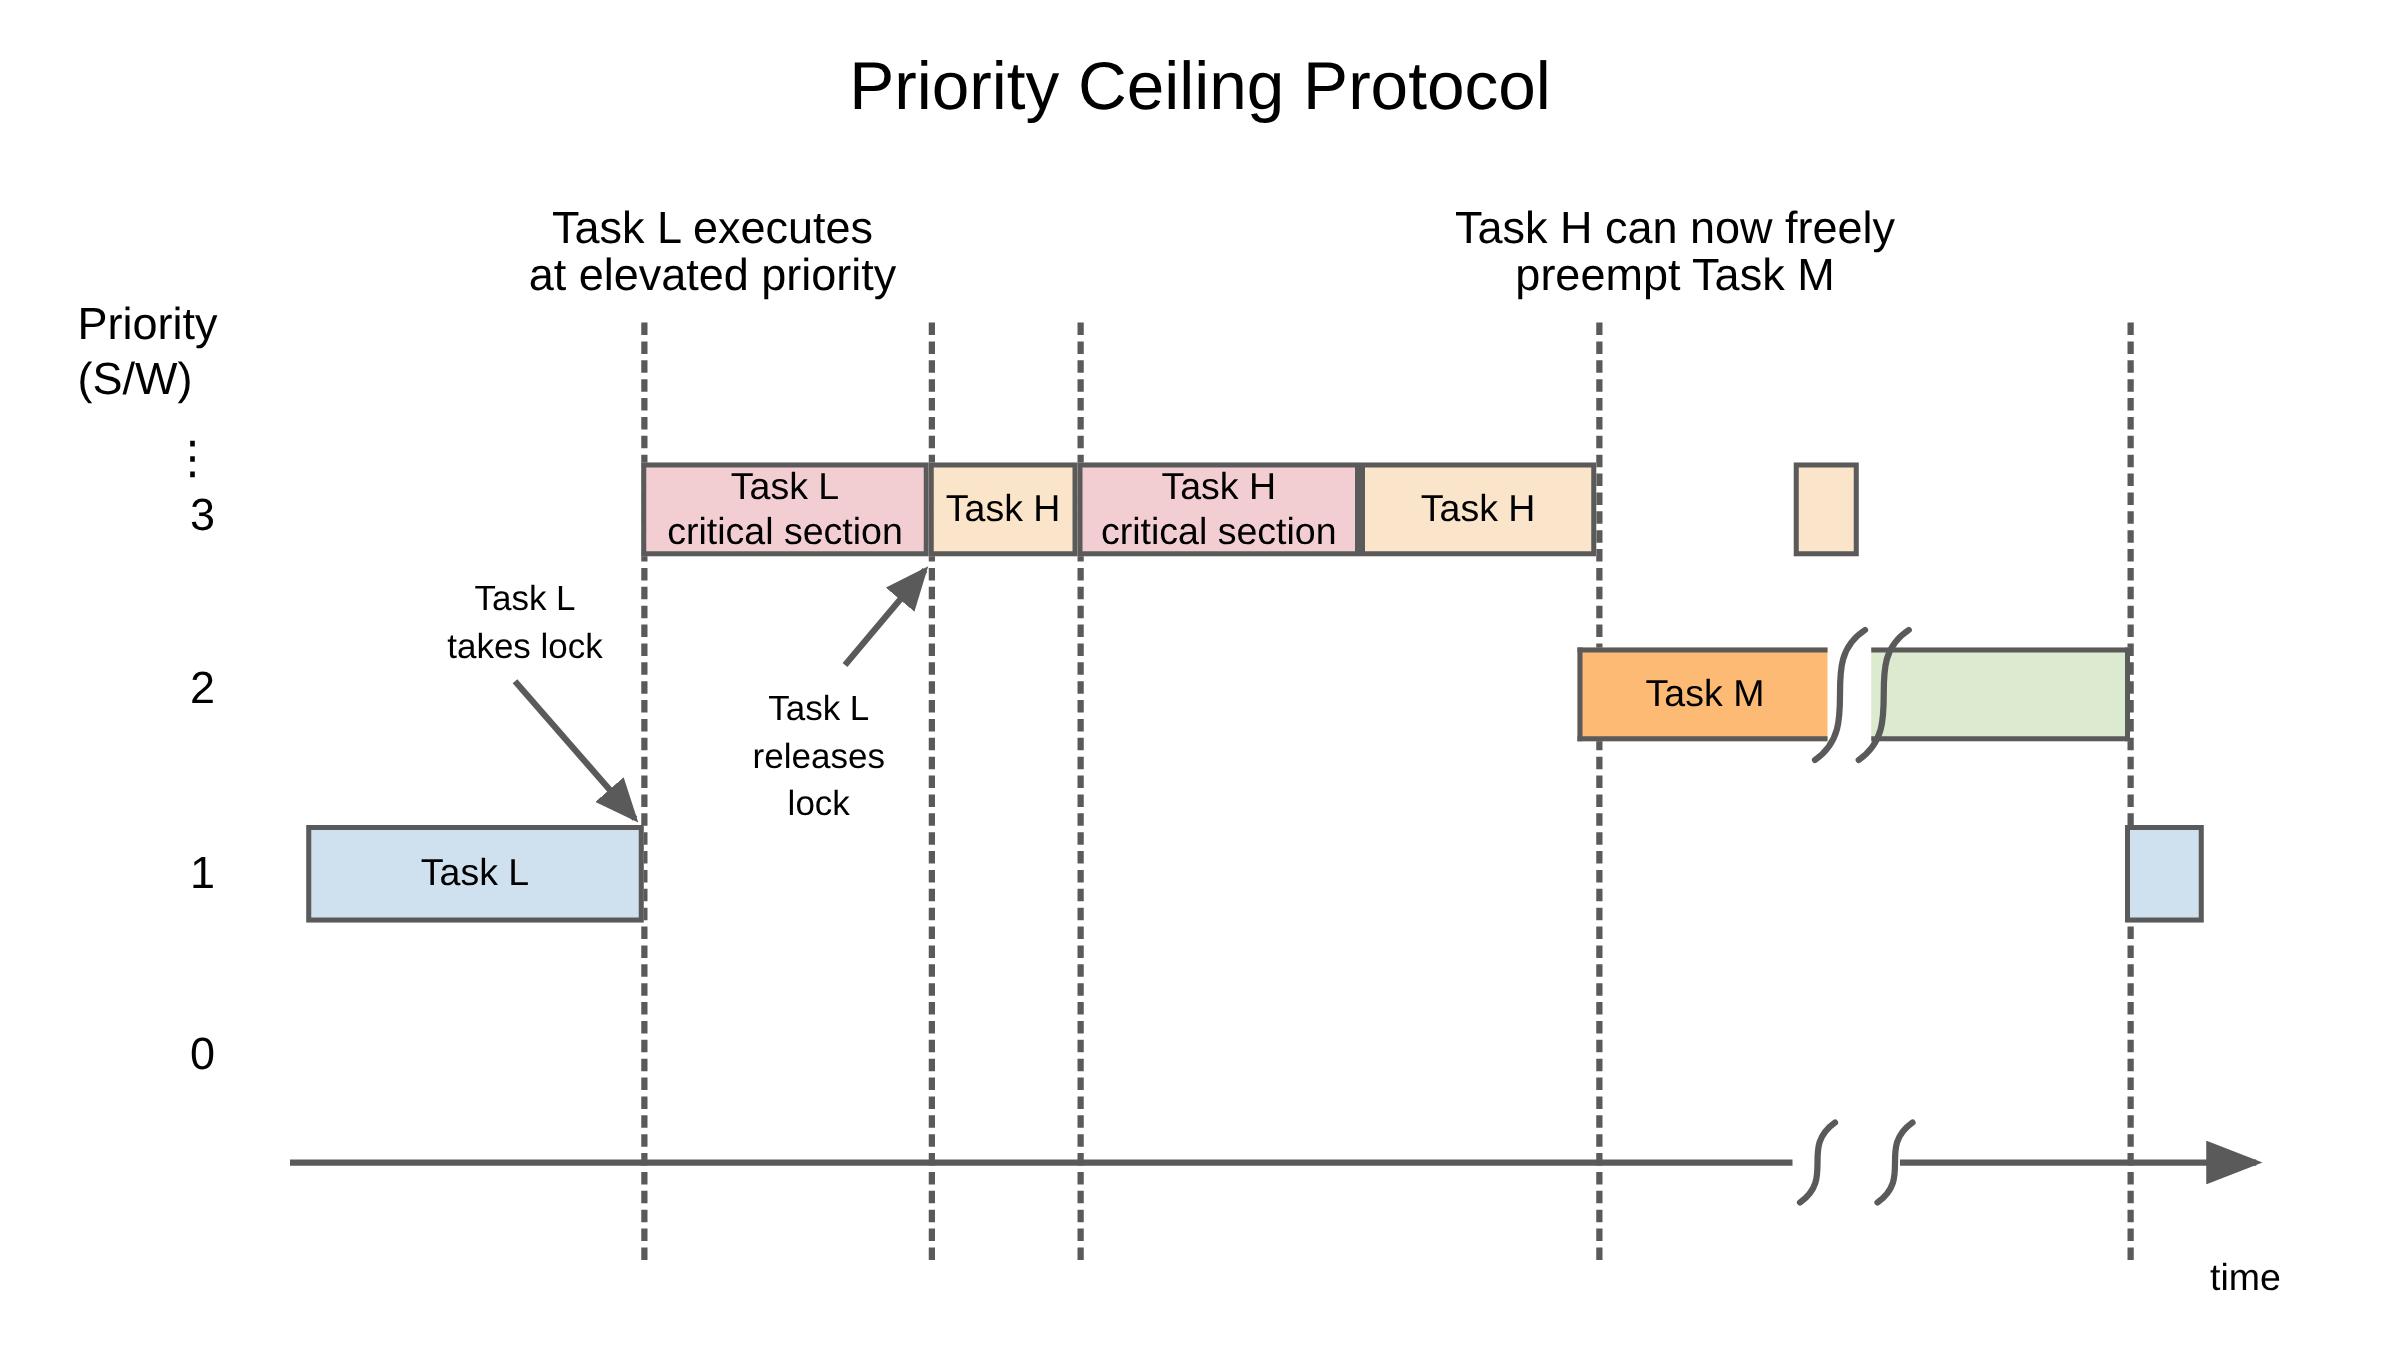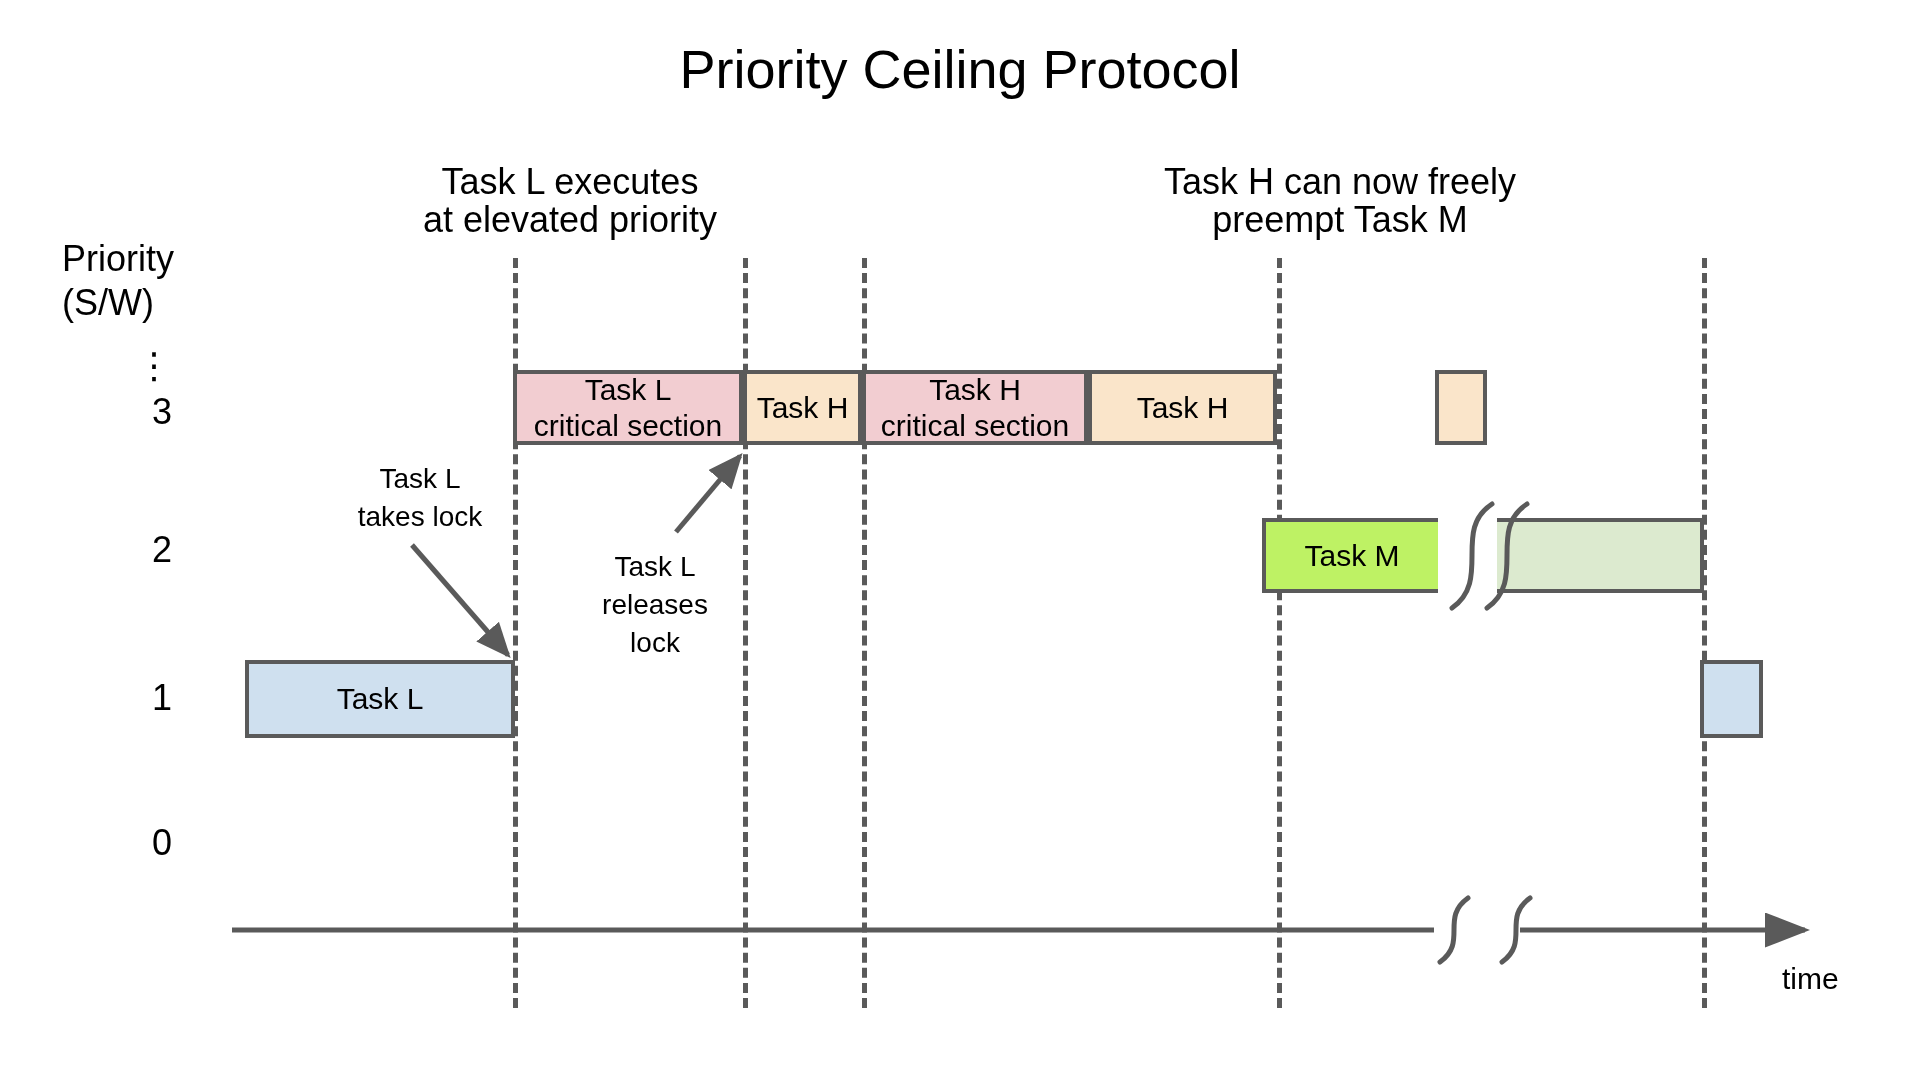--- a/index.html
+++ b/index.html
@@ -79,22 +79,21 @@
   svg.overlay {
     position: absolute;
     left: 0; top: 0;
     width: 1920px;
     height: 1080px;
     overflow: visible;
   }
   #time-label {
     font-size: 30px;
     left: 1768px;
-    top: 962px;
-    margin-left: 14px;
+    top: 1006px;
   }
 </style>
 </head>
 <body>
 
 <div id="stage">
 
   <div class="txt" id="title">Priority Ceiling Protocol</div>
 
 
@@ -129,21 +128,21 @@
   <div class="task" id="b-h-cs" style="left:862px; top:370px; width:226px; height:75px; background:#f2cdd1;">
     <span>Task H<br>critical section</span>
   </div>
 
   <div class="task" id="b-h2" style="left:1088px; top:370px; width:189px; height:75px; background:#fae5ca;">
     <span>Task H</span>
   </div>
 
   <div class="task" id="b-h3" style="left:1435px; top:370px; width:52px; height:75px; background:#fae5ca;"></div>
 
-  <div class="task" id="b-m1" style="left:1262px; top:518px; width:176px; height:75px; background:#bef264; border-right:none;">
+  <div class="task" id="b-m1" style="left:1262px; top:518px; width:200px; height:75px; background:#fdba74; border-right:none;">
     <span>Task M</span>
   </div>
 
   <div class="task" id="b-m2" style="left:1497px; top:518px; width:207px; height:75px; background:#dceacf; border-left:none;"></div>
 
   <div class="task" id="b-l1" style="left:245px; top:660px; width:270px; height:78px; background:#cfe0ef;">
     <span>Task L</span>
   </div>
 
   <div class="task" id="b-l2" style="left:1700px; top:660px; width:63px; height:78px; background:#cfe0ef;"></div>

